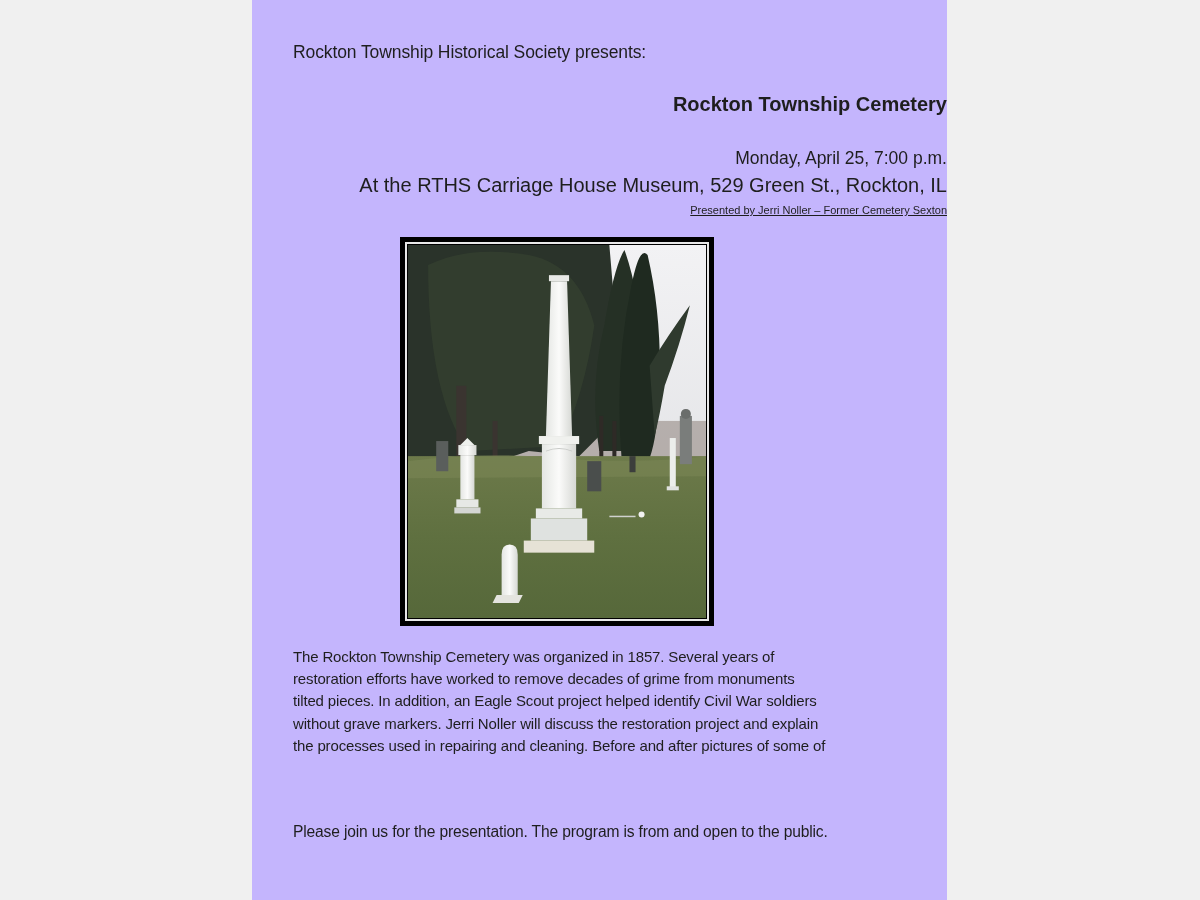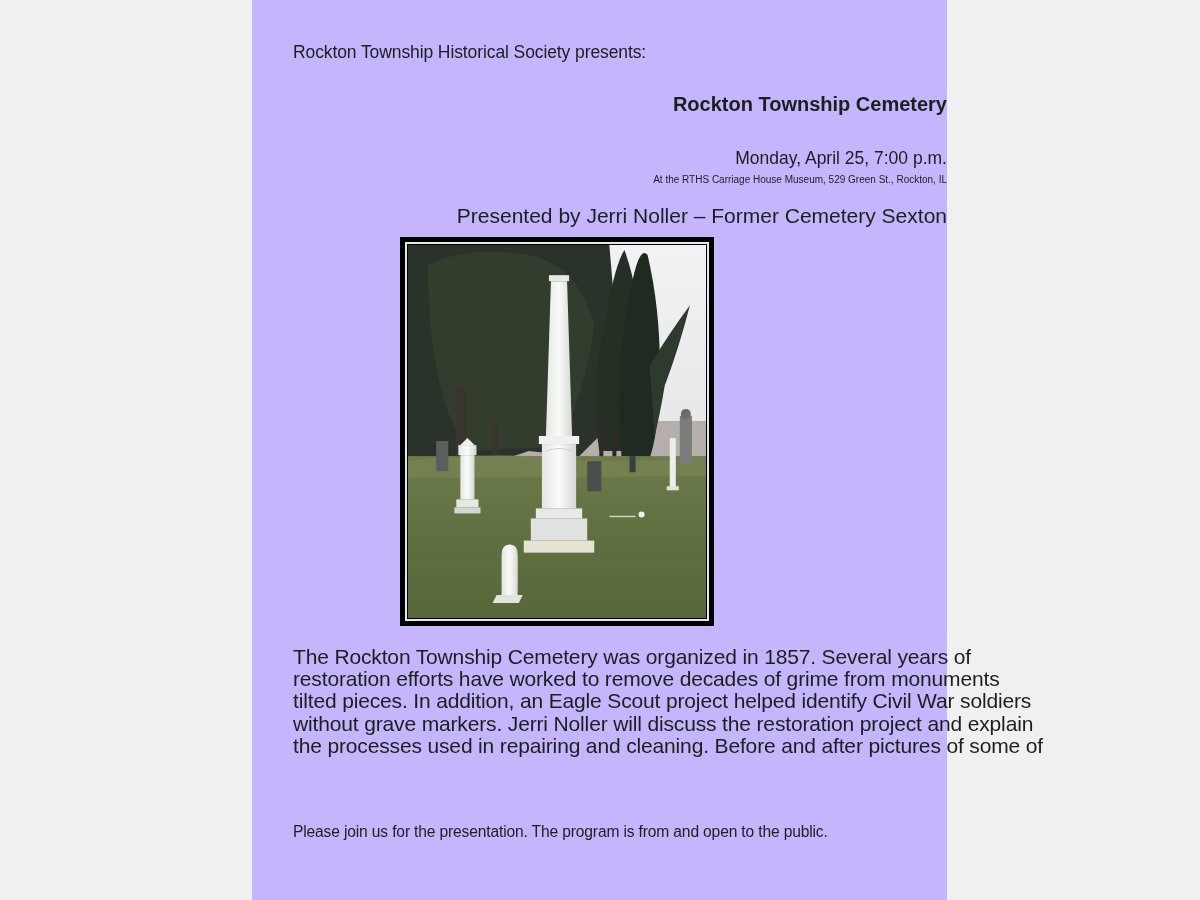--- a/index.html
+++ b/index.html
@@ -31,22 +31,22 @@
     .center-line {
       position: absolute;
       left: 0;
       width: 695px;
       text-align: right;
       white-space: nowrap;
     }
     .title1 { top: 93px; font-size: 20px; font-weight: bold; }
     .title2 { top: 121px; font-size: 20px; font-weight: bold; }
     .date   { top: 148px; font-size: 17.5px; }
-    .venue  { top: 174px; font-size: 10px; }
-    .presenter { top: 204px; font-size: 21px; }
+    .venue  { top: 174px; font-size: 20px; }
+    .presenter { top: 204px; font-size: 11px; text-decoration: underline; }
 
     .photo-frame {
       position: absolute;
       left: 148px;
       top: 237px;
       width: 314px;
       height: 389px;
       box-sizing: border-box;
       background: #000;
       padding: 5px;
@@ -63,21 +63,21 @@
       display: block;
       width: 100%;
       height: 100%;
     }
 
     .body-text {
       position: absolute;
       left: 41px;
       top: 646px;
       width: 620px;
-      font-size: 21px;
+      font-size: 15px;
       line-height: 22.2px;
       letter-spacing: -0.15px;
     }
     .body-text .line {
       display: block;
       white-space: nowrap;
     }
     .closing {
       position: absolute;
       left: 41px;

